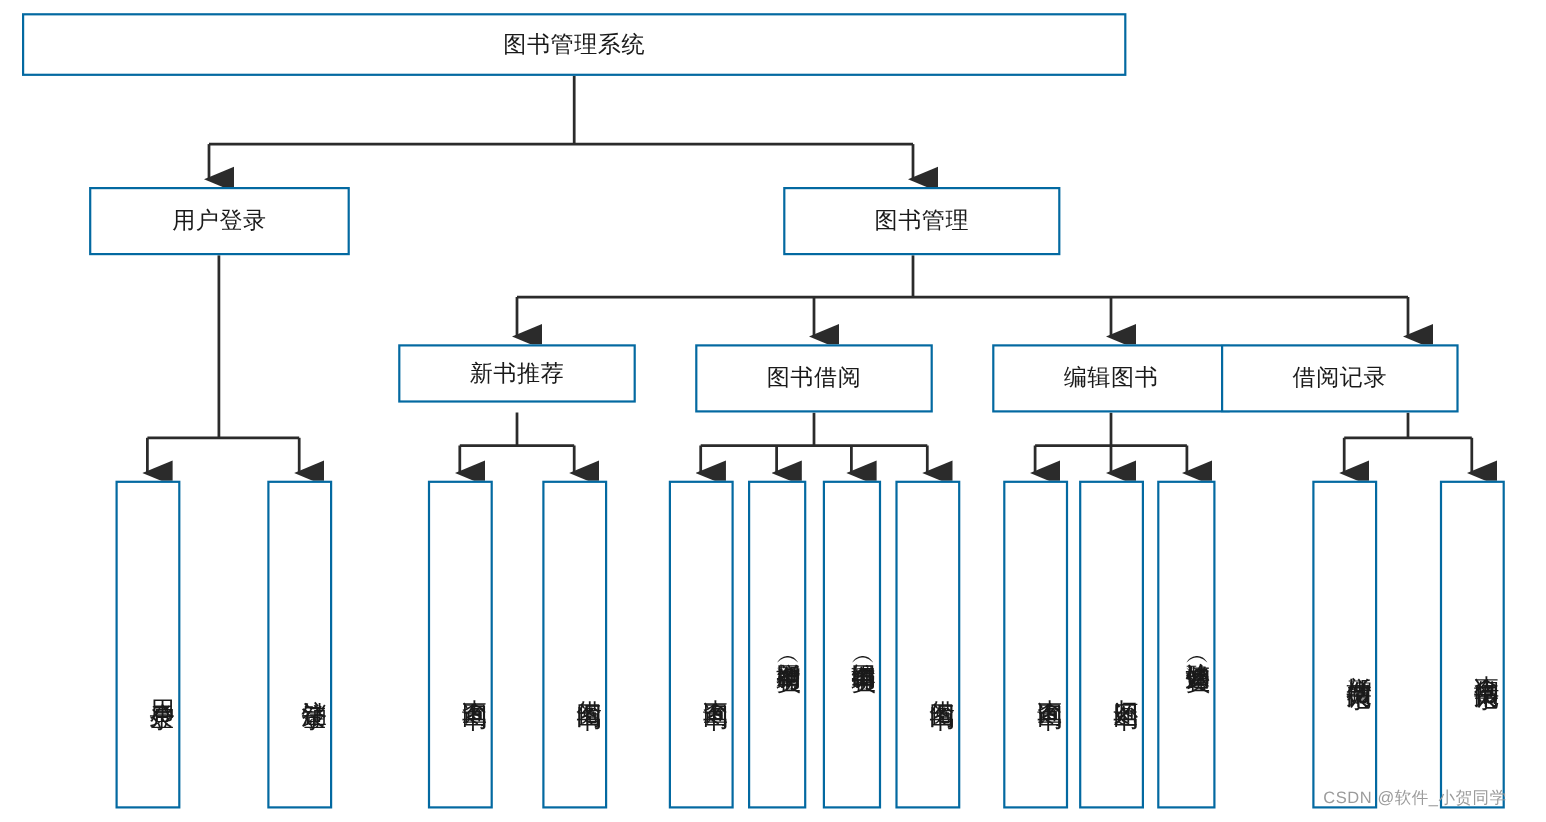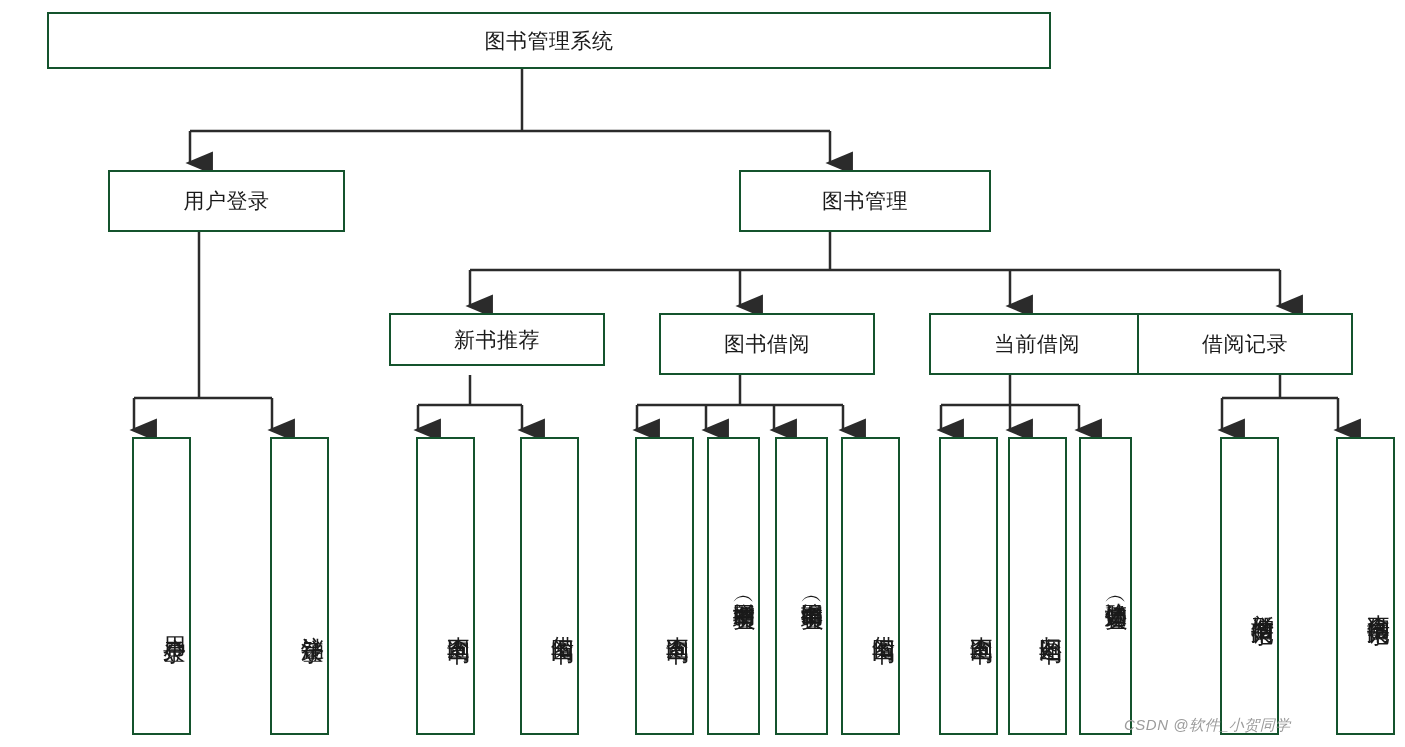--- a/index.html
+++ b/index.html
@@ -22,27 +22,26 @@
     left: 0;
     top: 0;
     width: 1405px;
     height: 747px;
     pointer-events: none;
   }
   .node {
     position: absolute;
     box-sizing: border-box;
     background: #ffffff;
-    border: 2px solid #14532d;
+    border: 2px solid #0369a1;
     display: flex;
     align-items: center;
     justify-content: center;
     color: #1a1a1a;
     letter-spacing: 0.5px;
-    margin-left: 27px;
   }
   .node.horiz {
     font-size: 21px;
     line-height: 1.2;
   }
   .node.vert {
     writing-mode: vertical-rl;
     text-orientation: upright;
     align-items: flex-start;
     justify-content: center;
@@ -119,36 +118,36 @@
     </g>
   </svg>
 
   <div class="node horiz" style="left:20px; top:12px; width:1004px; height:57px;">图书管理系统</div>
 
   <div class="node horiz" style="left:81px; top:170px; width:237px; height:62px;">用户登录</div>
   <div class="node horiz" style="left:712px; top:170px; width:252px; height:62px;">图书管理</div>
 
   <div class="node horiz" style="left:362px; top:313px; width:216px; height:53px;">新书推荐</div>
   <div class="node horiz" style="left:632px; top:313px; width:216px; height:62px;">图书借阅</div>
-  <div class="node horiz" style="left:902px; top:313px; width:216px; height:62px;">当前借阅</div>
+  <div class="node horiz" style="left:902px; top:313px; width:216px; height:62px;">编辑图书</div>
   <div class="node horiz" style="left:1110px; top:313px; width:216px; height:62px;">借阅记录</div>
 
   <div class="node vert" style="left:105px; top:437px; width:59px; height:298px; padding-top:72px;">用户登录</div>
   <div class="node vert" style="left:243px; top:437px; width:59px; height:298px; padding-top:72px;">注销登录</div>
 
   <div class="node vert" style="left:389px; top:437px; width:59px; height:298px; padding-top:72px;">查询图书</div>
   <div class="node vert" style="left:493px; top:437px; width:59px; height:298px; padding-top:72px;">借阅图书</div>
 
   <div class="node vert" style="left:608px; top:437px; width:59px; height:298px; padding-top:72px;">查询图书</div>
   <div class="node vert tight" style="left:680px; top:437px; width:53px; height:298px;">新增图书（管理员）</div>
   <div class="node vert tight" style="left:748px; top:437px; width:53px; height:298px;">编辑图书（管理员）</div>
   <div class="node vert" style="left:814px; top:437px; width:59px; height:298px; padding-top:72px;">借阅图书</div>
 
   <div class="node vert" style="left:912px; top:437px; width:59px; height:298px; padding-top:72px;">查询图书</div>
   <div class="node vert" style="left:981px; top:437px; width:59px; height:298px; padding-top:72px;">归还图书</div>
   <div class="node vert tight" style="left:1052px; top:437px; width:53px; height:298px;">确认归还（管理员）</div>
 
   <div class="node vert" style="left:1193px; top:437px; width:59px; height:298px; padding-top:32px;">新增借阅记录</div>
   <div class="node vert" style="left:1309px; top:437px; width:59px; height:298px; padding-top:32px;">查询借阅记录</div>
 
-  <div class="watermark" style="left:1124px; top:716px;font-style:italic;">CSDN @软件_小贺同学</div>
+  <div class="watermark" style="left:1203px; top:716px;">CSDN @软件_小贺同学</div>
 
 </div>
 
 </body></html>

